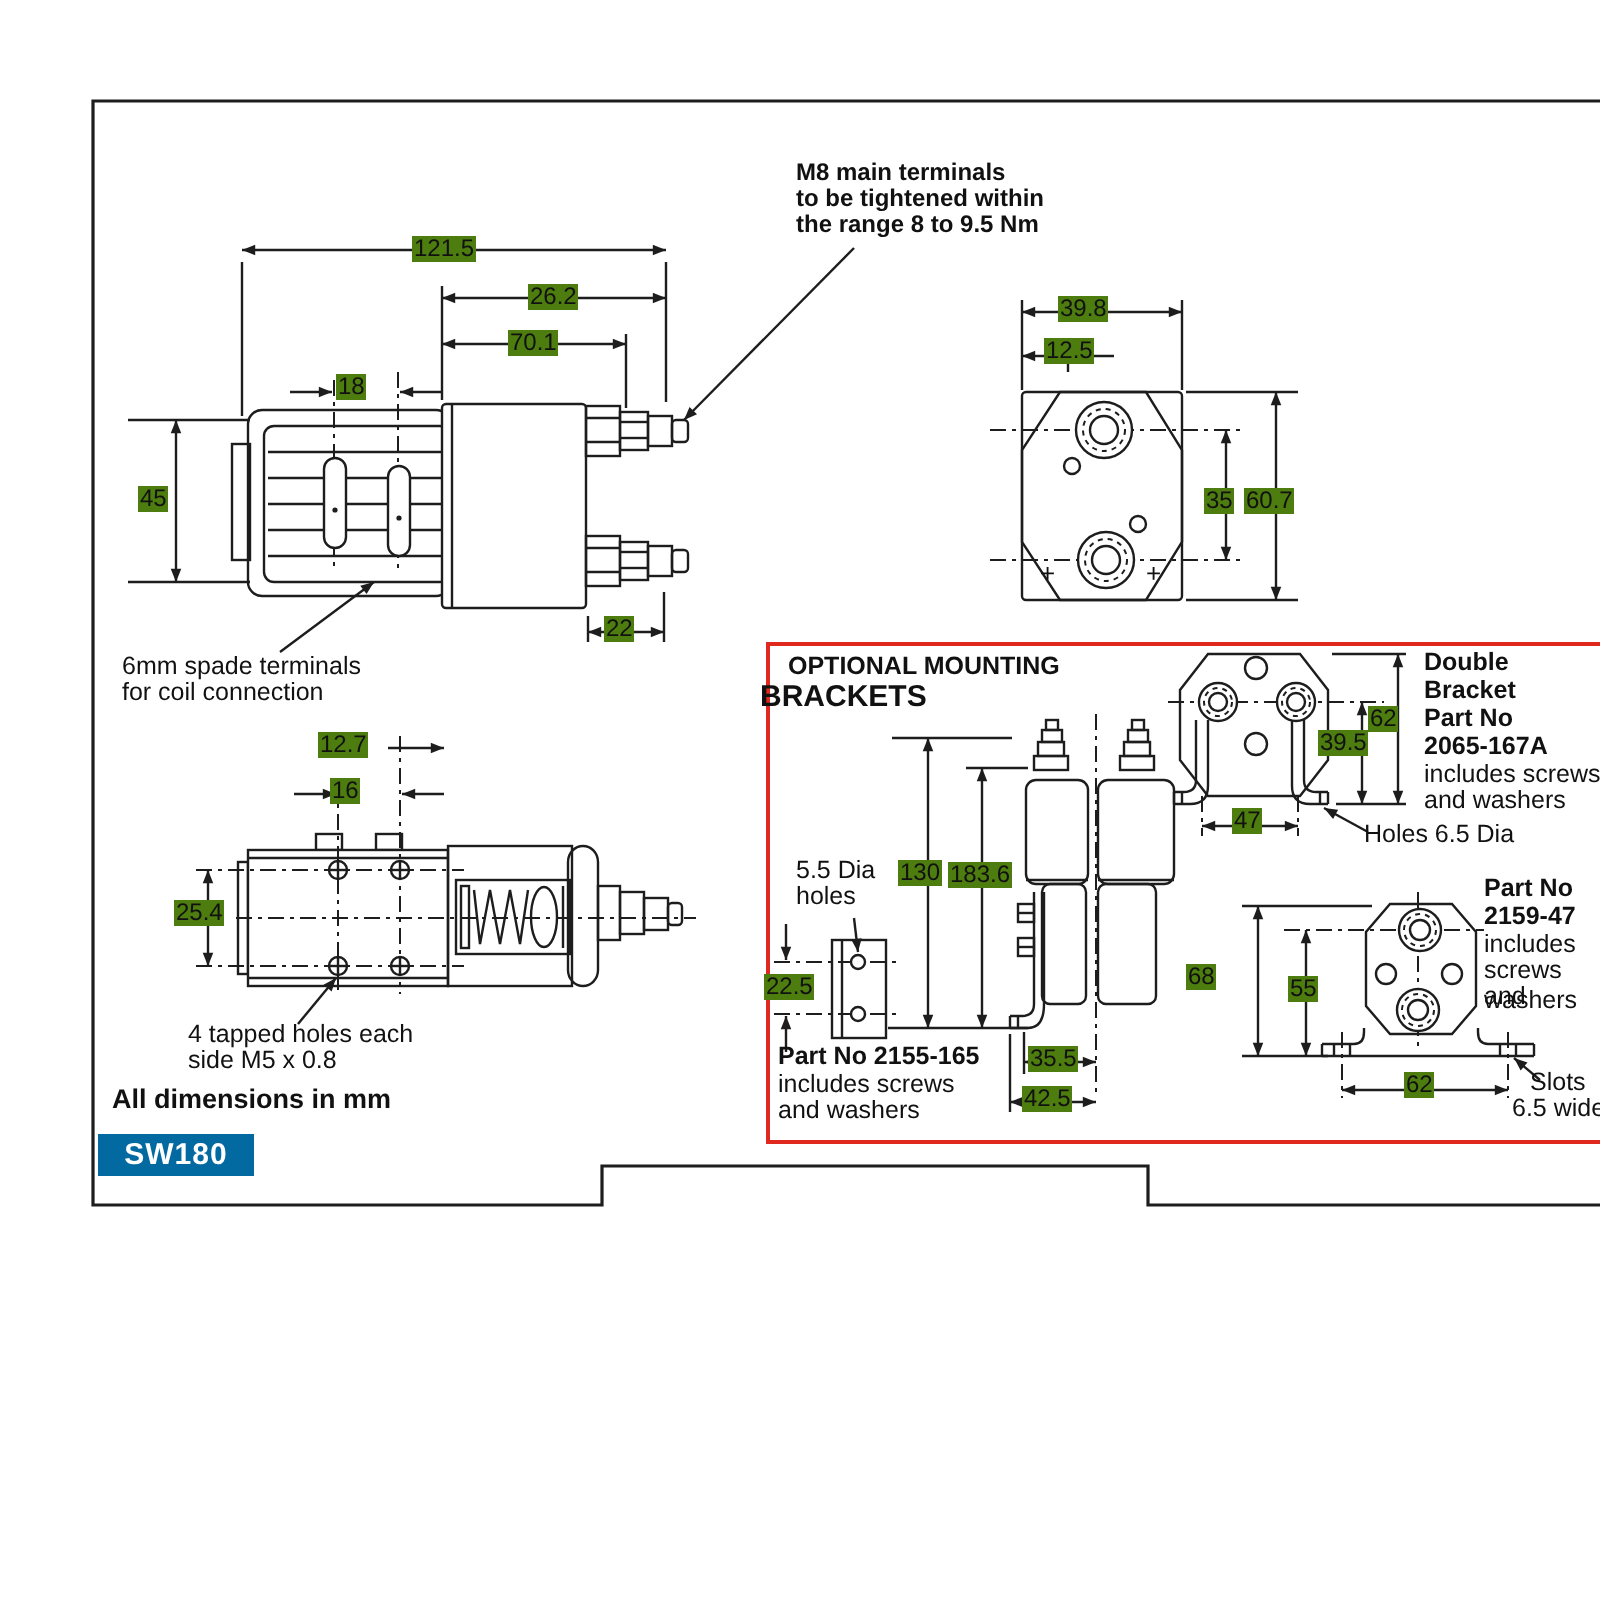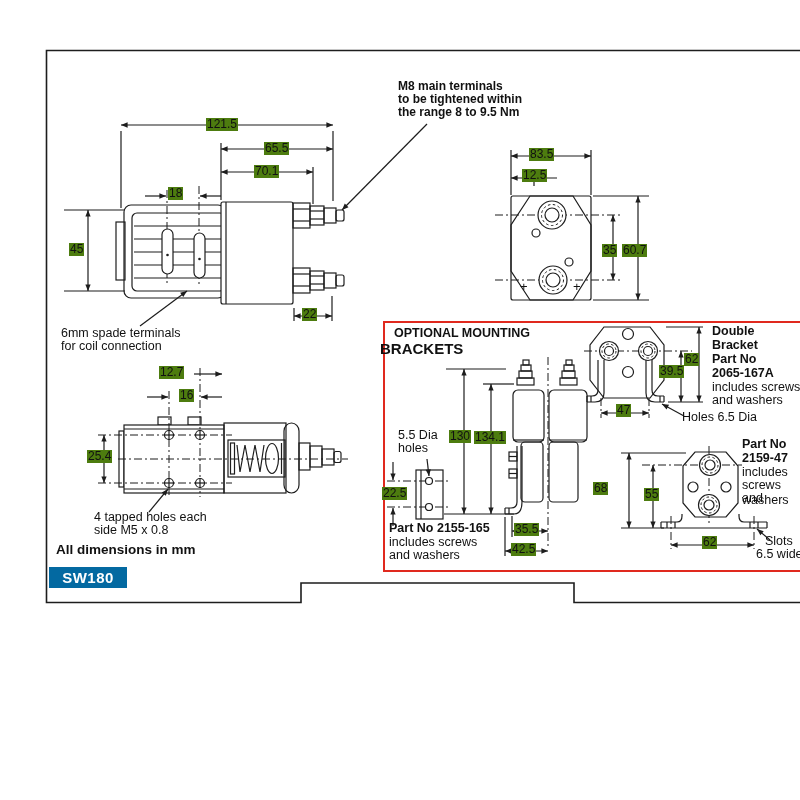--- a/index.html
+++ b/index.html
@@ -276,58 +276,58 @@
       <line class="ln" x1="635" y1="545" x2="718" y2="545" marker-start="url(#ar)" marker-end="url(#ar)"></line>
       <line class="ln" x1="734" y1="540" x2="721" y2="529" marker-end="url(#ar)"></line>
     </g>
   </svg>
 
   <span class="lbl b" style="left:362px;top:80px">M8 main terminals</span>
   <span class="lbl b" style="left:362px;top:93px">to be tightened within</span>
   <span class="lbl b" style="left:362px;top:106px">the range 8 to 9.5 Nm</span>
 
   <span class="lbl dim" style="left:170px;top:118px">121.5</span>
-  <span class="lbl dim" style="left:228px;top:142px">65.5</span>
+  <span class="lbl dim" style="left:228px;top:142px">26.2</span>
   <span class="lbl dim" style="left:218px;top:165px">70.1</span>
   <span class="lbl dim" style="left:132px;top:187px">18</span>
   <span class="lbl dim" style="left:33px;top:243px">45</span>
   <span class="lbl dim" style="left:266px;top:308px">22</span>
 
-  <span class="lbl dim" style="left:493px;top:148px">83.5</span>
+  <span class="lbl dim" style="left:493px;top:148px">39.8</span>
   <span class="lbl dim" style="left:486px;top:169px">12.5</span>
   <span class="lbl dim" style="left:566px;top:244px">35</span>
   <span class="lbl dim" style="left:586px;top:244px">60.7</span>
   <span class="lbl plus" style="left:484px;top:280px">+</span>
   <span class="lbl plus" style="left:537px;top:280px">+</span>
 
   <span class="lbl note" style="left:25px;top:327px">6mm spade terminals</span>
   <span class="lbl note" style="left:25px;top:340px">for coil connection</span>
 
   <span class="lbl dim" style="left:123px;top:366px">12.7</span>
-  <span class="lbl dim" style="left:143px;top:389px">16</span>
+  <span class="lbl dim" style="left:129px;top:389px">16</span>
   <span class="lbl dim" style="left:51px;top:450px">25.4</span>
 
   <span class="lbl note" style="left:58px;top:511px">4 tapped holes each</span>
   <span class="lbl note" style="left:58px;top:524px">side M5 x 0.8</span>
 
   <span class="lbl b" style="left:20px;top:543px;font-size:13.5px">All dimensions in mm</span>
   <div class="badge">SW180</div>
 
   <span class="lbl b" style="left:358px;top:327px;font-size:12.5px">OPTIONAL MOUNTING</span>
   <span class="lbl b" style="left:344px;top:341px;font-size:15px">BRACKETS</span>
 
   <span class="lbl note" style="left:362px;top:429px">5.5 Dia</span>
   <span class="lbl note" style="left:362px;top:442px">holes</span>
   <span class="lbl dim" style="left:346px;top:487px">22.5</span>
   <span class="lbl b" style="left:353px;top:522px;font-size:12.5px">Part No 2155-165</span>
   <span class="lbl note" style="left:353px;top:536px">includes screws</span>
   <span class="lbl note" style="left:353px;top:549px">and washers</span>
 
   <span class="lbl dim" style="left:413px;top:430px">130</span>
-  <span class="lbl dim" style="left:438px;top:431px">134.1</span>
+  <span class="lbl dim" style="left:438px;top:431px">183.6</span>
   <span class="lbl dim" style="left:478px;top:523px">35.5</span>
   <span class="lbl dim" style="left:475px;top:543px">42.5</span>
 
   <span class="lbl b" style="left:676px;top:325px;font-size:12.5px">Double</span>
   <span class="lbl b" style="left:676px;top:339px;font-size:12.5px">Bracket</span>
   <span class="lbl b" style="left:676px;top:353px;font-size:12.5px">Part No</span>
   <span class="lbl b" style="left:676px;top:367px;font-size:12.5px">2065-167A</span>
   <span class="lbl note" style="left:676px;top:381px">includes screws</span>
   <span class="lbl note" style="left:676px;top:394px">and washers</span>
   <span class="lbl dim" style="left:648px;top:353px">62</span>

